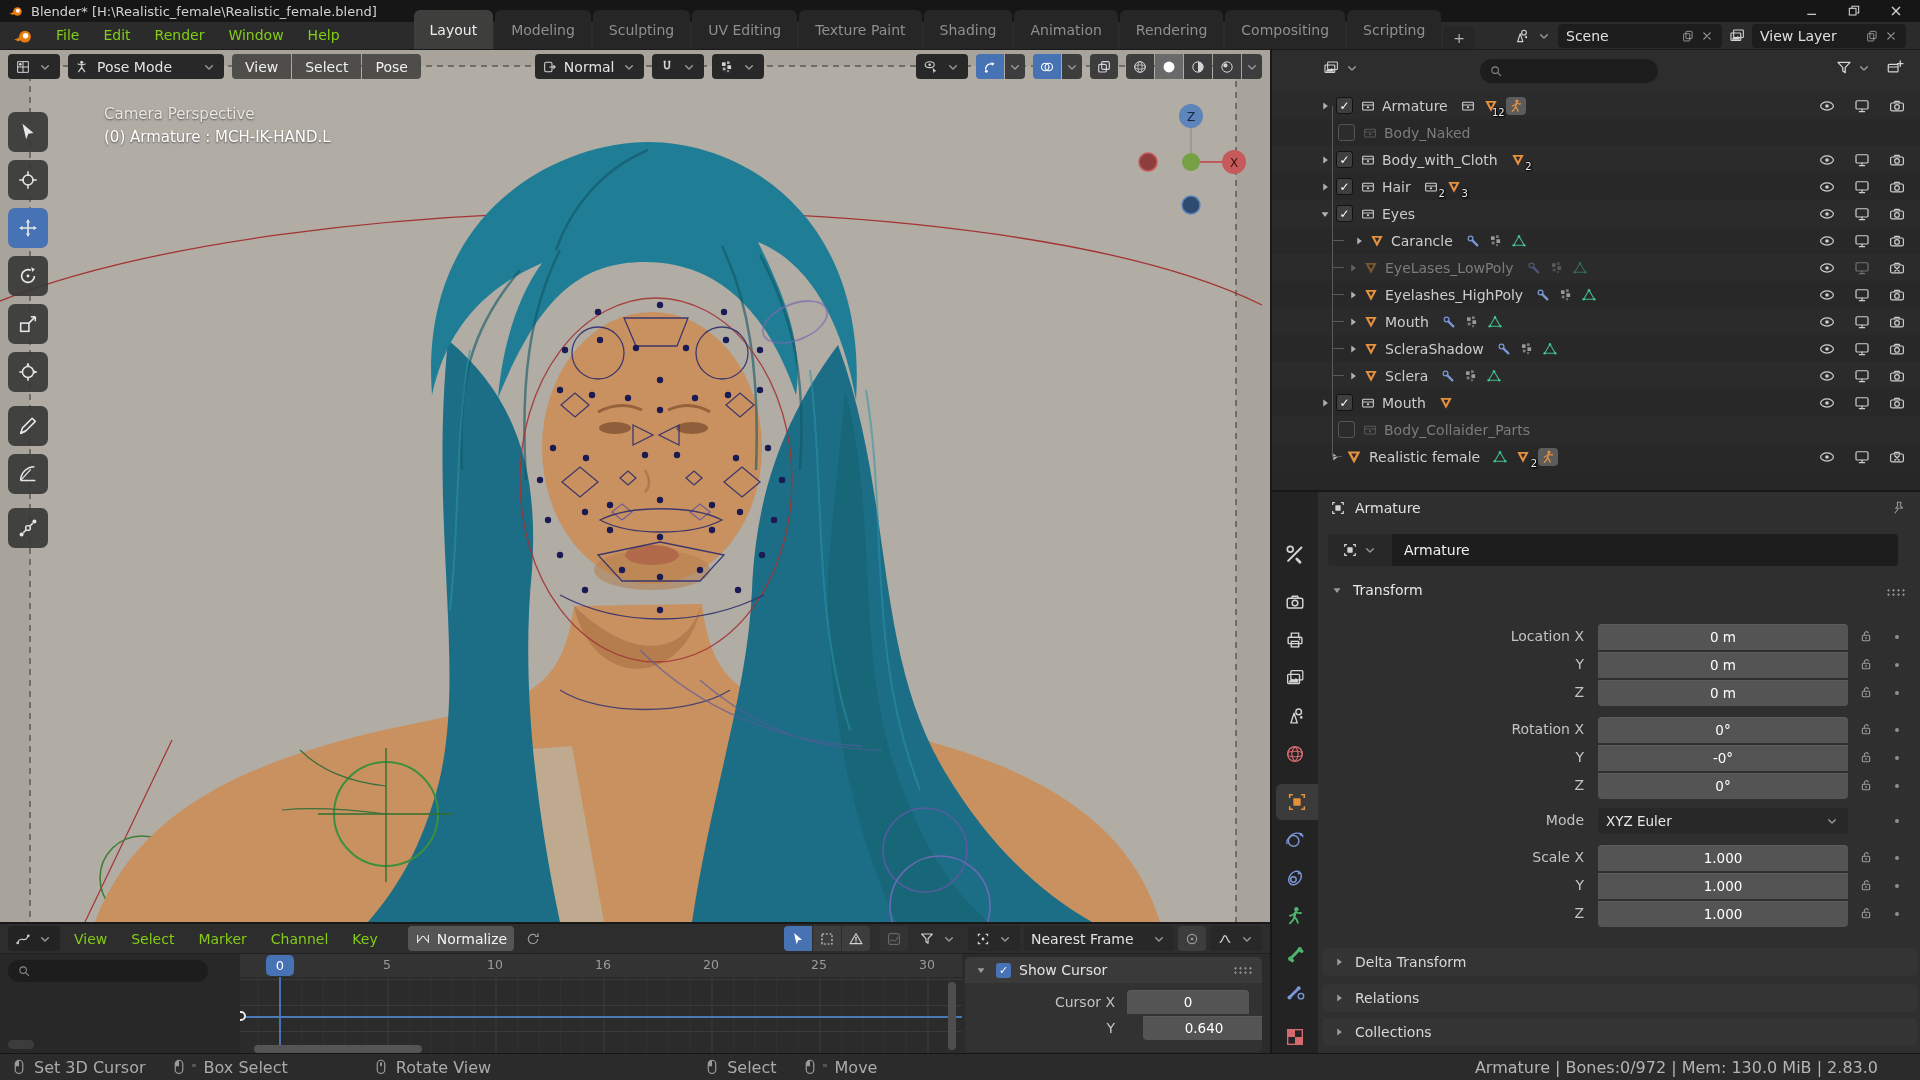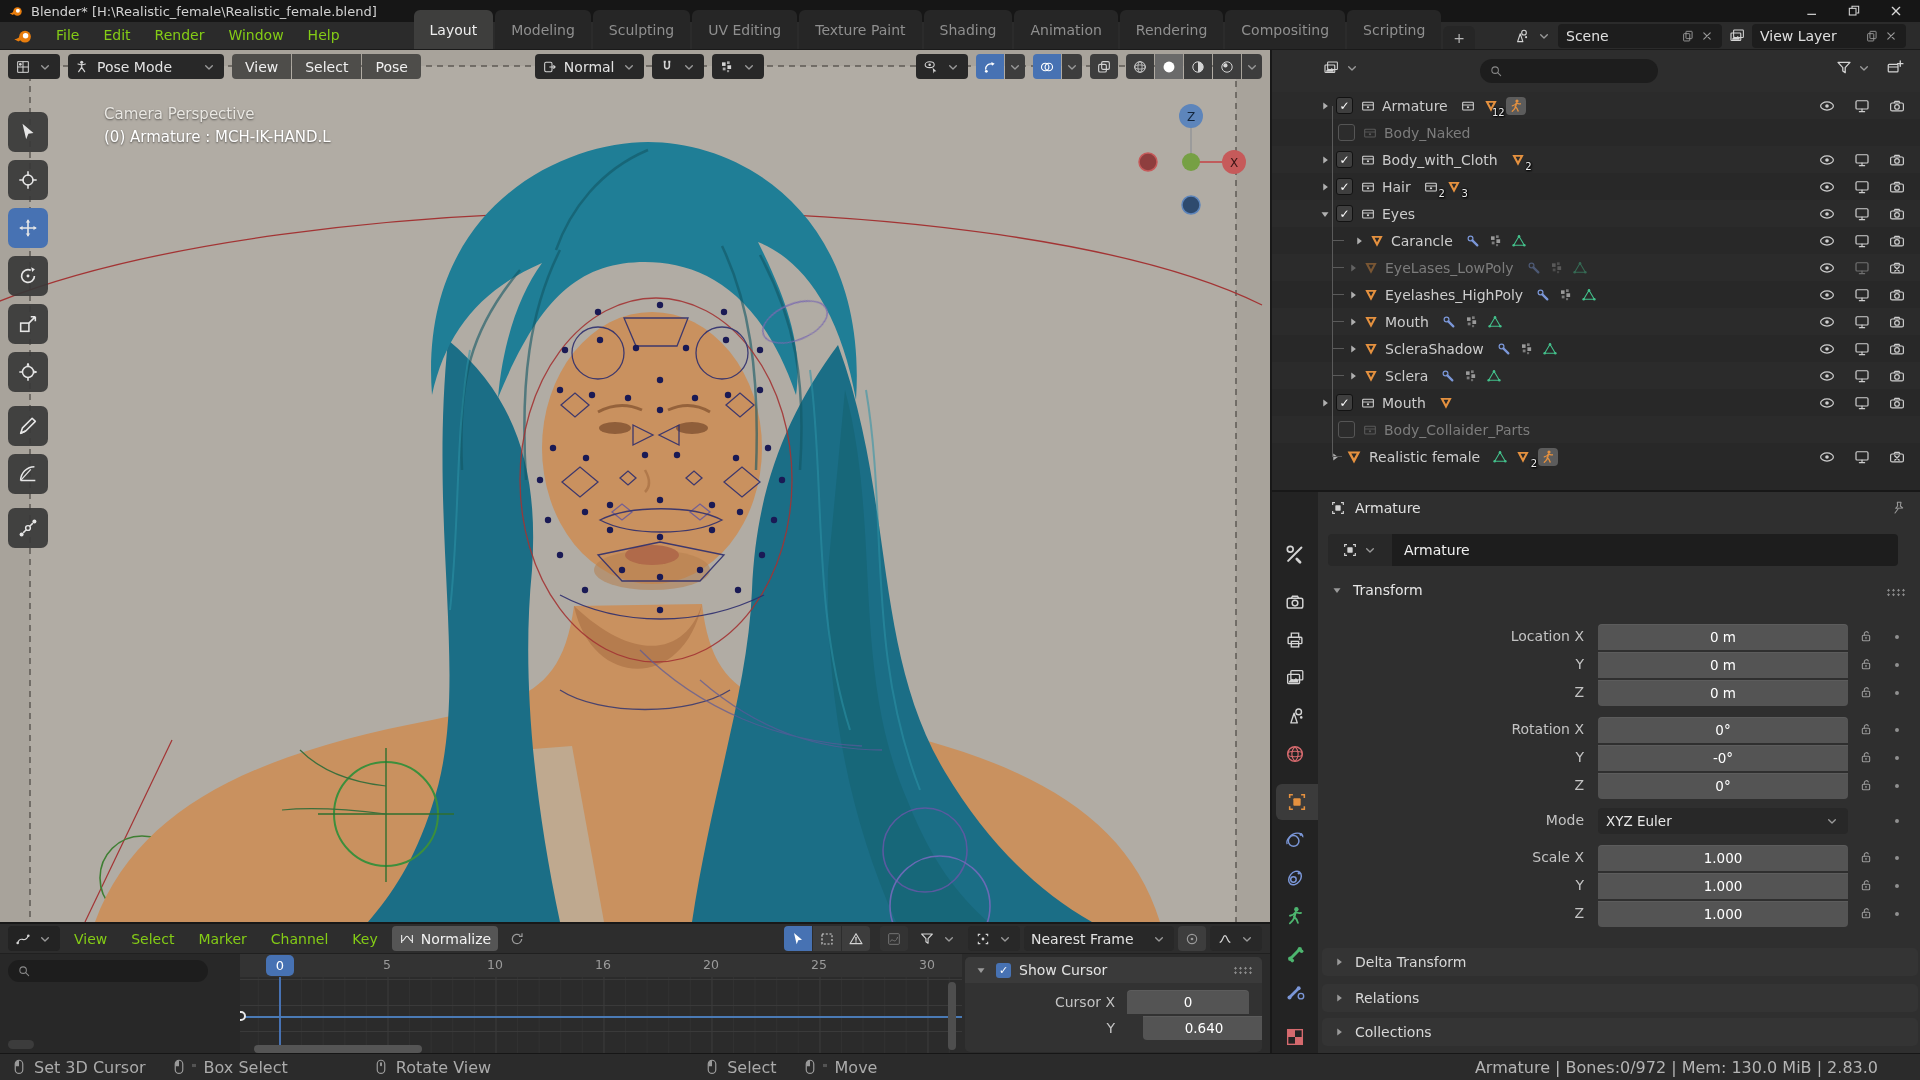--- a/index.html
+++ b/index.html
@@ -1478,21 +1478,21 @@
         </svg>
       <svg class="ic chev-s c-grey">
           <use href="#s-chev"></use>
         </svg>
     </span>
     <span class="menu">View</span>
     <span class="menu">Select</span>
     <span class="menu">Marker</span>
     <span class="menu">Channel</span>
     <span class="menu">Key</span>
-    <span class="w" style="background:#555555;color:#f2f2f2;margin-left:0">
+    <span class="w" style="background:#555555;color:#f2f2f2;margin-left:16px">
       <svg class="ic">
           <use href="#s-norm"></use>
         </svg>
       <span>Normalize</span>
     </span>
     <span class="w" style="background:transparent">
       <svg class="ic c-grey">
           <use href="#s-refresh"></use>
         </svg>
     </span>

